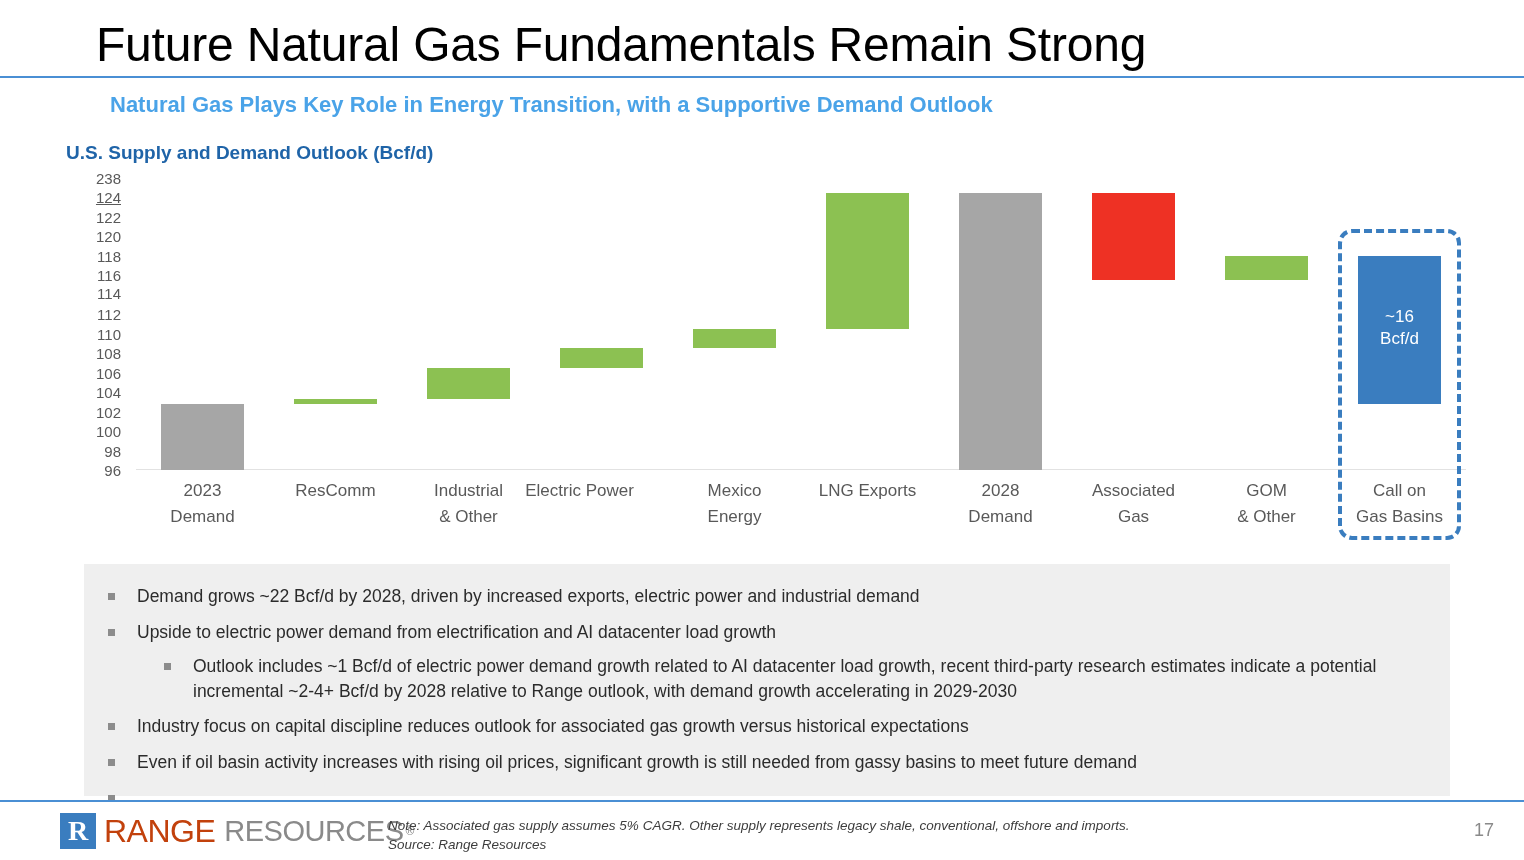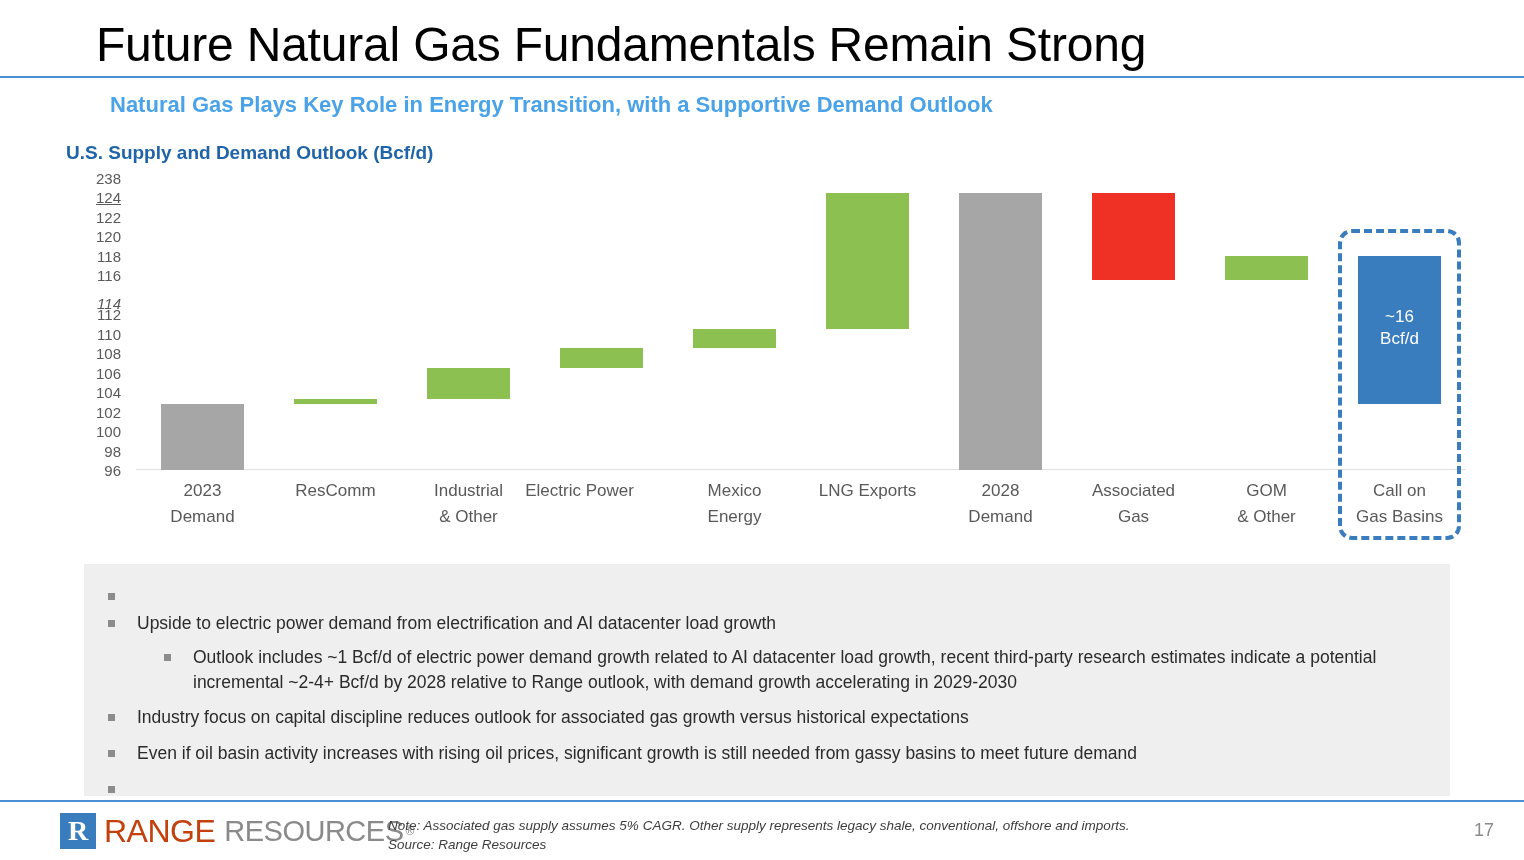--- a/index.html
+++ b/index.html
@@ -160,21 +160,21 @@
 <div class="chart-caption">U.S. Supply and Demand Outlook (Bcf/d)</div>
 
 <div id="chart">
   <div class="y-axis" id="y-axis">
       <div class="y-tick" style="top: -7px;">238</div>
       <div class="y-tick" style="top: 12.4667px; text-decoration: underline;">124</div>
       <div class="y-tick" style="top: 31.9333px;">122</div>
       <div class="y-tick" style="top: 51.4px;">120</div>
       <div class="y-tick" style="top: 70.8667px;">118</div>
       <div class="y-tick" style="top: 90.3333px;">116</div>
-      <div class="y-tick" style="top: 118px; font-style: italic;">114</div>
+      <div class="y-tick" style="top: 108px;">114</div>
       <div class="y-tick" style="top: 129.267px;">112</div>
       <div class="y-tick" style="top: 148.733px;">110</div>
       <div class="y-tick" style="top: 168.2px;">108</div>
       <div class="y-tick" style="top: 187.667px;">106</div>
       <div class="y-tick" style="top: 207.133px;">104</div>
       <div class="y-tick" style="top: 226.6px;">102</div>
       <div class="y-tick" style="top: 246.067px;">100</div>
       <div class="y-tick" style="top: 265.533px;">98</div>
       <div class="y-tick" style="top: 285px;">96</div>
     </div>
@@ -232,20 +232,21 @@
       <div class="x-label" style="left: 1197px; width: 133px;">
         <div>Call on</div>
         <div>Gas Basins</div>
       </div>
     </div>
 </div>
 
 <div class="bullets" id="bullets">
     <div class="b-row b-l1">
       <span class="sq"></span>
+      <span class="b-text">Demand grows ~22 Bcf/d by 2028, driven by increased exports, electric power and industrial demand</span>
     </div>
     <div class="b-row b-l1">
       <span class="sq"></span>
       <span class="b-text">Upside to electric power demand from electrification and AI datacenter load growth</span>
     </div>
     <div class="b-row b-l2">
       <span class="sq"></span>
       <span class="b-text">Outlook includes ~1 Bcf/d of electric power demand growth related to AI datacenter load growth, recent third-party research estimates indicate a potential incremental ~2-4+ Bcf/d by 2028 relative to Range outlook, with demand growth accelerating in 2029-2030</span>
     </div>
     <div class="b-row b-l1">

